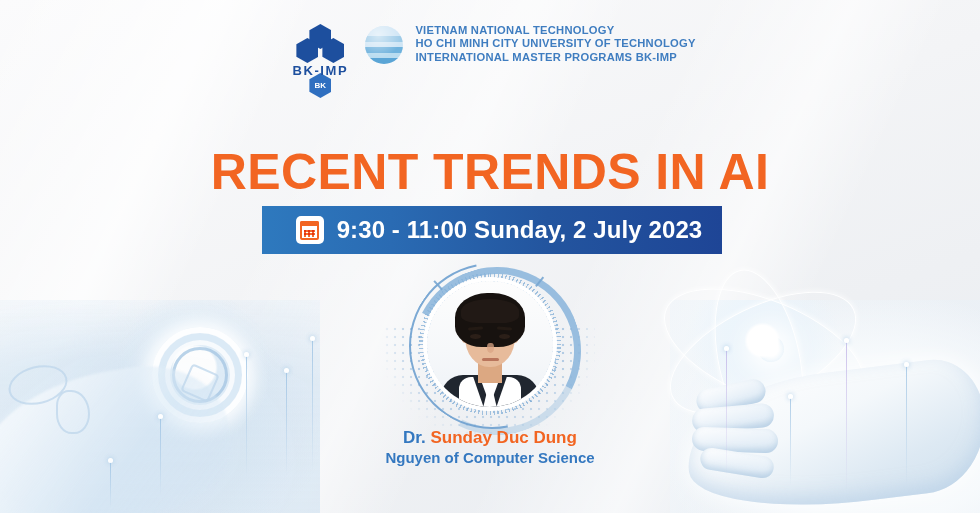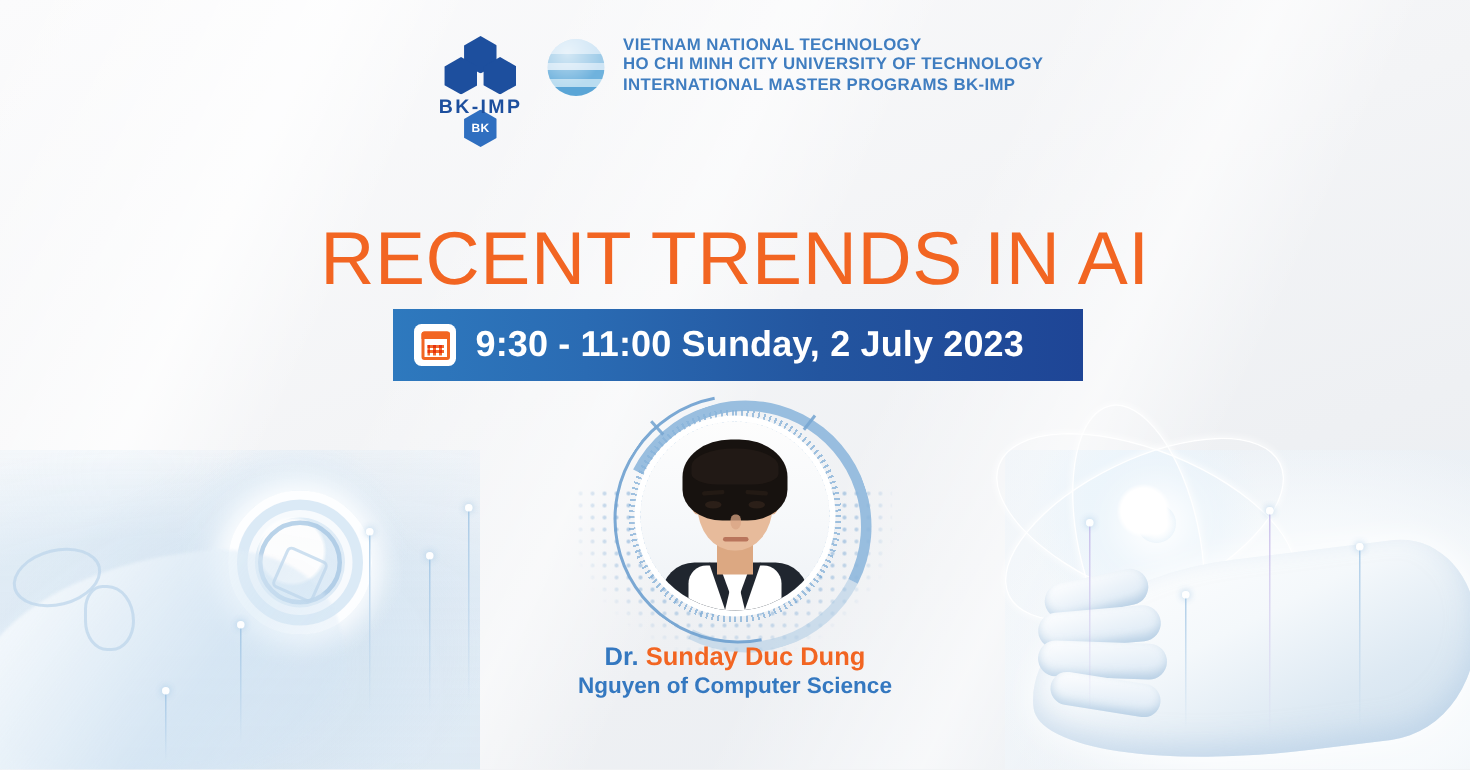--- a/index.html
+++ b/index.html
@@ -134,28 +134,28 @@
     letter-spacing:.25px;white-space:nowrap;
   }
 
   
   #seminar{
     position:absolute;left:0;right:0;top:104px;text-align:center;
     color:#3478c0;font-size:37px;font-weight:bold;letter-spacing:2.2px;line-height:1;
   }
   #maintitle{
     position:absolute;left:0;right:0;top:147px;text-align:center;
-    color:#f26522;font-size:50px;font-weight:normal;letter-spacing:.4px;line-height:1;
+    color:#f26522;font-size:50px;font-weight:bold;letter-spacing:.4px;line-height:1;
   }
 
   
   #date-banner{
     position:absolute;left:262px;top:206px;width:460px;height:48px;
     background:linear-gradient(90deg,#2e79be 0%,#2a6bb3 28%,#23559f 62%,#1e4596 100%);
-    display:flex;align-items:center;gap:13px;padding-left:14px;box-sizing:border-box;
+    display:flex;align-items:center;gap:13px;padding-left:14px;box-sizing:border-box;justify-content:center;
   }
   #cal-icon{
     width:28px;height:28px;border-radius:5px;background:#fff;flex:none;
     position:relative;display:flex;align-items:center;justify-content:center;
   }
   #cal-icon .cal{
     width:19px;height:19px;border:2px solid #f26522;border-radius:2px;
     position:relative;box-sizing:border-box;background:#fff;
   }
   #cal-icon .cal:before{

